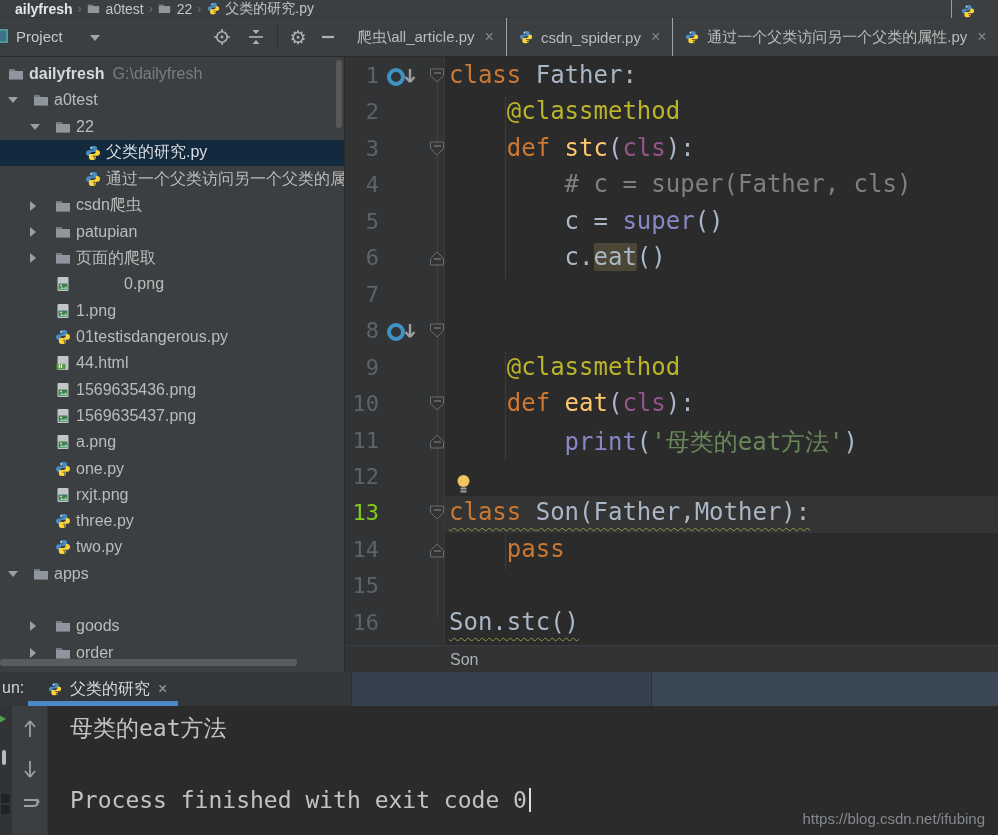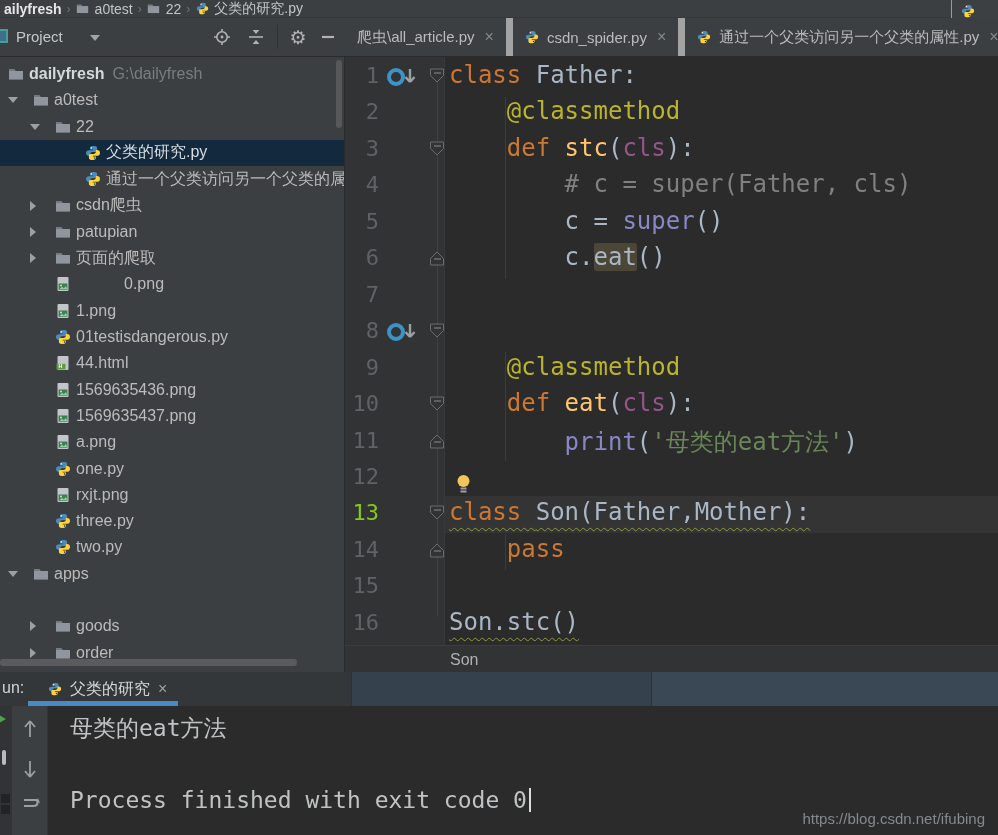--- a/index.html
+++ b/index.html
@@ -3,21 +3,21 @@
 <meta charset="utf-8">
 <style>
   * { margin:0; padding:0; box-sizing:border-box; }
   html,body { width:998px; height:835px; overflow:hidden; background:#2b2b2b;
               font-family:"Liberation Sans", sans-serif; }
   .app { position:absolute; inset:0; width:998px; height:835px; background:#3c3f41; }
 
   
   .navbar { position:absolute; left:0; top:0; width:998px; height:18px;
             background:#3c3f41; border-bottom:1px solid #353739;
-            display:flex; align-items:center; gap:5px; padding-left:8px;
+            display:flex; align-items:center; gap:5px; padding-left:19px;
             color:#bbbbbb; font-size:14px; white-space:nowrap; overflow:hidden; }
   .crumb { display:flex; align-items:center; gap:5px; }
   .crumb .lbl { color:#c2c5c7; }
   .crumb.bold .lbl { font-weight:bold; color:#e4e6e8; margin-left:-4px; }
   .crumb-sep { color:#6e7276; font-size:12px; }
   .mini-ic { display:inline-flex; width:14px; height:14px; align-items:center; justify-content:center; }
   .float-box { position:absolute; right:-5px; top:-5px; width:52px; height:31px;
                background:#3c4043; border:1px solid #979da3; border-radius:6px;
                display:flex; align-items:center; padding-left:9px; }
 
@@ -31,21 +31,21 @@
   .ph-caret { position:absolute; left:90px; top:17px; width:0; height:0;
               border-left:5px solid transparent; border-right:5px solid transparent;
               border-top:6px solid #a2a5a7; }
   .tool-ic { position:absolute; top:9px; width:20px; height:20px; color:#afb1b3;
              display:flex; align-items:center; justify-content:center; }
   .v-div { position:absolute; top:7px; width:1px; height:24px; background:#2e3132; }
 
   .tabs { position:absolute; left:345px; top:0; height:38px; right:0;
           display:flex; align-items:stretch; }
   .etab { display:flex; align-items:center; gap:8px; padding:0 12px;
-          border-right:7px solid #a3a3a3; color:#bbbbbb; font-size:15px; white-space:nowrap; }
+          border-right:1px solid #a3a3a3; color:#bbbbbb; font-size:15px; white-space:nowrap; }
   .etab .close { color:#848889; font-size:16px; margin-left:2px; }
 
   
   .tree { position:absolute; left:0; top:57px; width:345px; height:615px;
           background:#3c3f41; overflow:hidden; border-right:1px solid #2b2b2b; }
   .trow { position:absolute; left:0; width:345px; height:26px; display:flex;
           align-items:center; color:#bbbbbb; font-size:16px; white-space:nowrap; }
   .trow.sel { background:#13293d; color:#d8dde2; }
   .trow .tlabel { margin-left:4px; }
   .trow .tsub { margin-left:8px; color:#7a7d80; }

